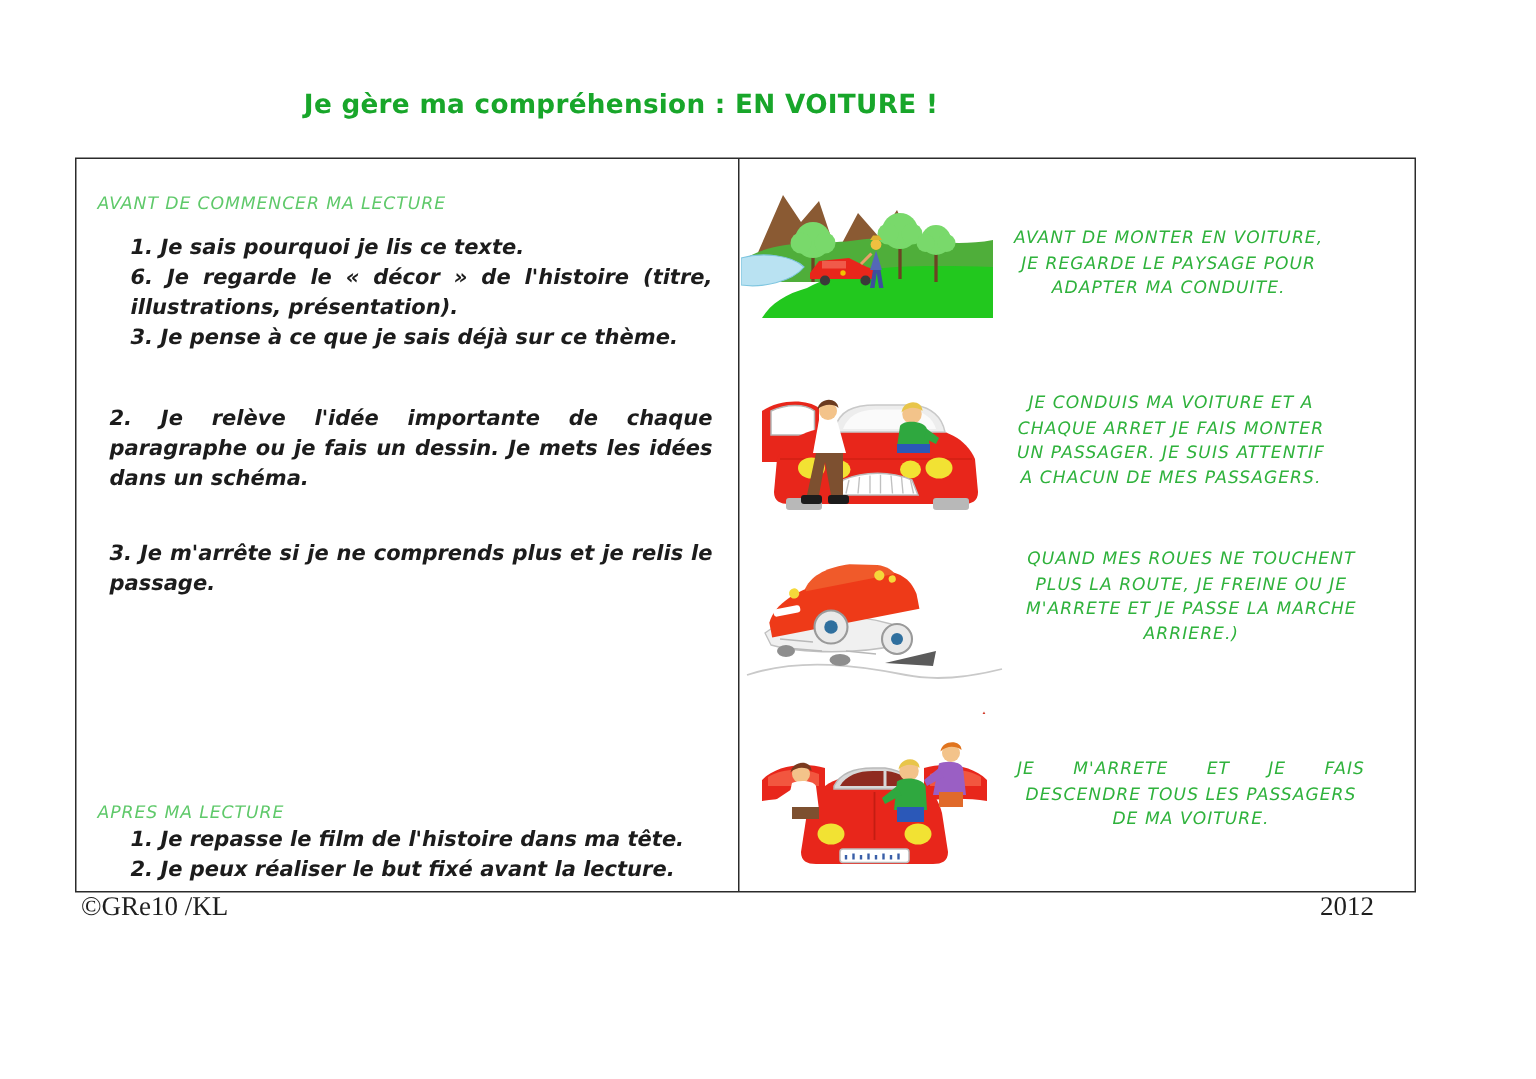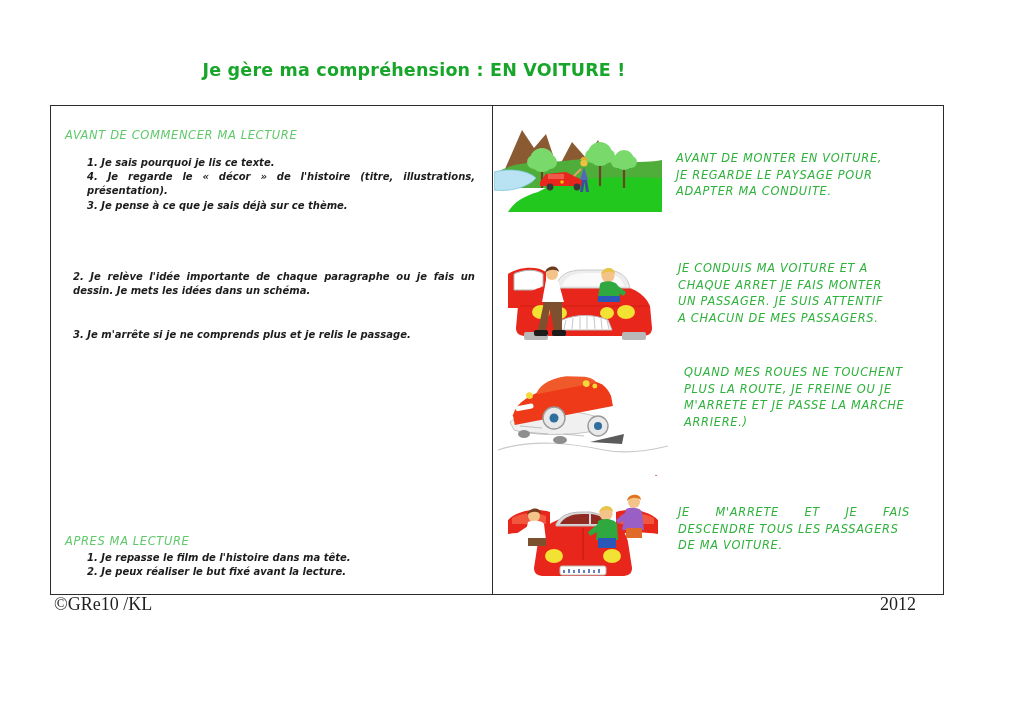--- a/index.html
+++ b/index.html
@@ -71,21 +71,21 @@
   }
   .sec-head {
     font-family: "DejaVu Sans", sans-serif;
     font-size: 11.5px;
     color: #5fc96a;
     letter-spacing: 0.6px;
     font-weight: normal;
   }
   .body-txt {
     font-family: "DejaVu Sans", sans-serif;
-    font-size: 10px;
+    font-size: 14px;
     color: #1c1c1c;
     line-height: 1.42;
     text-align: justify;
     font-weight: bold;
   }
   .indent-list {
     padding-left: 22px;
     padding-right: 2px;
   }
   .indent-list-sm {
@@ -125,21 +125,21 @@
     flex: 0 0 auto;
   }
   .row .cap {
     font-family: "DejaVu Sans", sans-serif;
     font-size: 11.4px;
     color: #2fb23c;
     letter-spacing: 0.7px;
     line-height: 1.45;
     white-space: nowrap;
   }
-  .cap .ln { display: block; }
+  .cap .ln { display: block; text-align: center; }
   .cap-justify .ln.j {
     display: flex;
     justify-content: space-between;
     width: 232px;
   }
 
   .row1 { top: 8px; }
   .row2 { top: 140px; }
   .row3 { top: 258px; }
   .row4 { top: 370px; }
@@ -179,21 +179,21 @@
 
   <div class="frame">
     <div class="divider"></div>
 
     <div class="col-left">
 
       <div class="blk-before">
         <div class="sec-head">AVANT DE COMMENCER MA LECTURE</div>
         <div class="body-txt indent-list">
           <span class="ln">1. Je sais pourquoi je lis ce texte.</span>
-          <span>4. Je regarde le « décor » de l'histoire (titre, illustrations, présentation).</span>
+          <span>6. Je regarde le « décor » de l'histoire (titre, illustrations, présentation).</span>
           <span class="ln">3. Je pense à ce que je sais déjà sur ce thème.</span>
         </div>
       </div>
 
       <div class="blk-during">
         <div class="body-txt no-indent" style="margin-top:6px;">
           <span>2. Je relève l'idée importante de chaque paragraphe ou je fais un dessin. Je mets les idées dans un schéma.</span>
         </div>
         <div class="body-txt no-indent p3">
           <span>3. Je m'arrête si je ne comprends plus et je relis le passage.</span>

